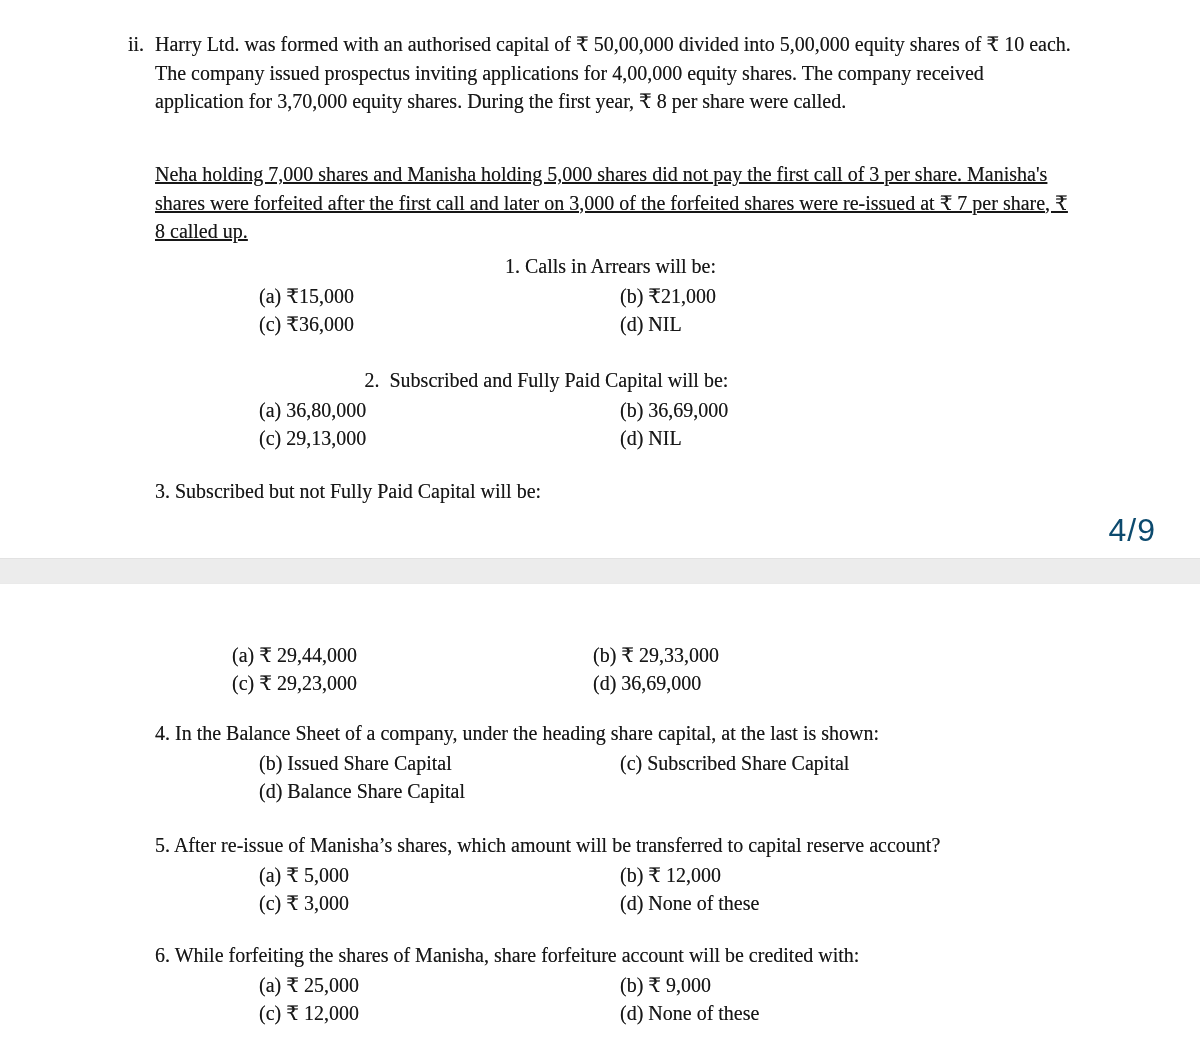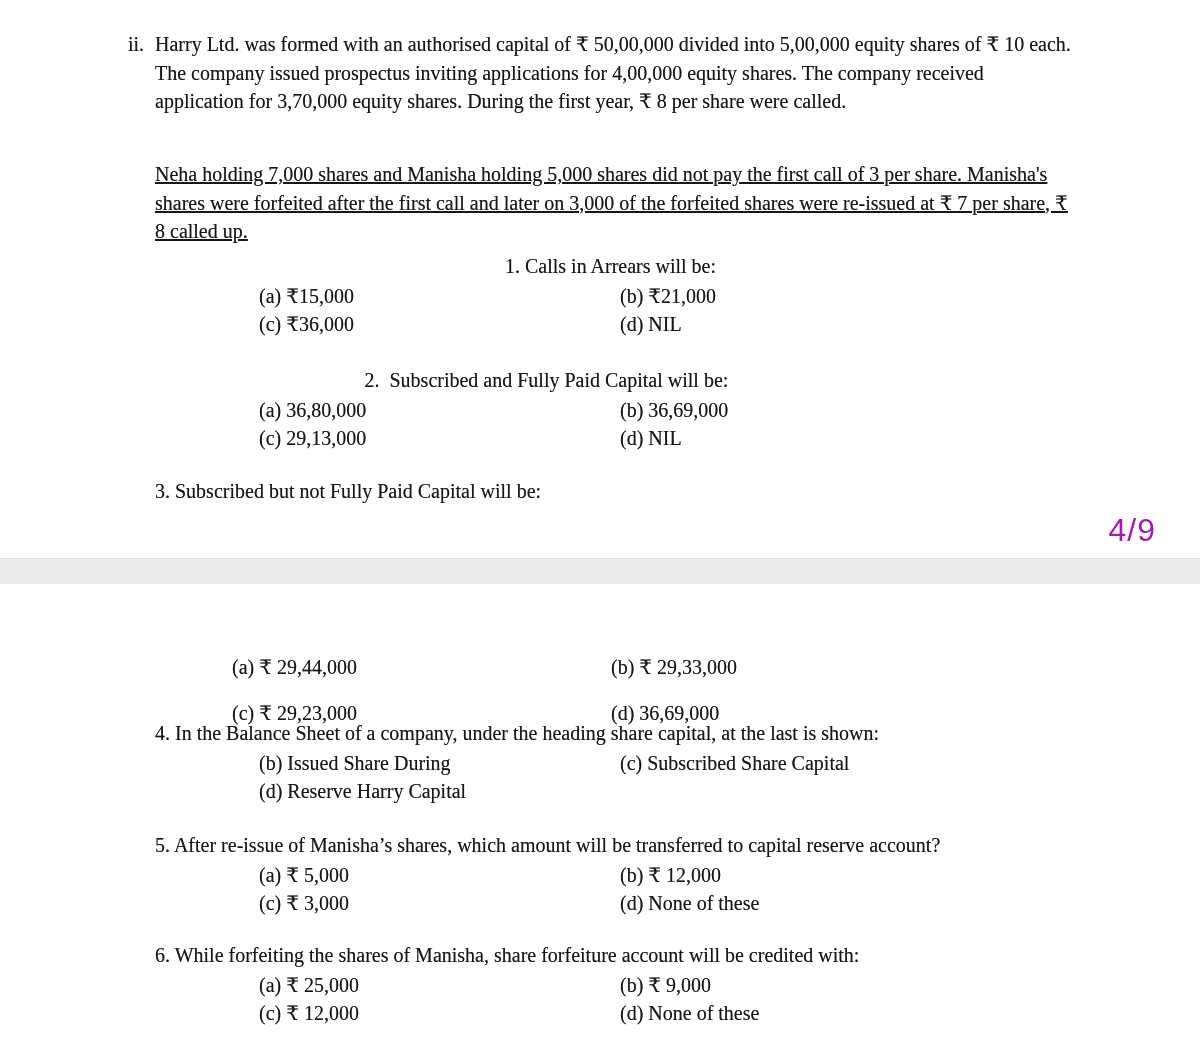--- a/index.html
+++ b/index.html
@@ -54,34 +54,33 @@
     text-align: right;
   }
   .options {
     display: grid;
     grid-template-columns: 361px max-content;
     margin-left: 104px;
     margin-top: 2px;
     line-height: 28px;
   }
   .options.standalone {
-    margin-top: 16px;
-    gap: 18px;
+    margin-top: 4px;
   }
   .opt {
     white-space: pre;
   }
   .page-indicator {
     position: absolute;
     top: 512px;
     right: 50px;
     font-family: "Liberation Sans", "DejaVu Sans", sans-serif;
     font-size: 32px;
     letter-spacing: 1px;
-    color: #a21caf;
+    color: #0c4a6e;
   }
   .page-break-band {
     position: absolute;
     left: 0;
     top: 558px;
     width: 1200px;
     height: 26px;
     background: #ececec;
     border-top: 1px solid #e2e2e2;
     border-bottom: 1px solid #eaeaea;
@@ -138,23 +137,23 @@
       <span class="opt scan-text">(a) ₹ 29,44,000</span>
       <span class="opt scan-text">(b) ₹ 29,33,000</span>
       <span class="opt scan-text">(c) ₹ 29,23,000</span>
       <span class="opt scan-text">(d) 36,69,000</span>
     </div>
   </div>
 
   <div class="question q4">
     <div class="q-heading scan-text">4. In the Balance Sheet of a company, under the heading share capital, at the last is shown:</div>
     <div class="options">
-      <span class="opt scan-text">(b) Issued Share During</span>
+      <span class="opt scan-text">(b) Issued Share Capital</span>
       <span class="opt scan-text">(c) Subscribed Share Capital</span>
-      <span class="opt scan-text">(d) Reserve Harry Capital</span>
+      <span class="opt scan-text">(d) Balance Share Capital</span>
     </div>
   </div>
 
   <div class="question q5">
     <div class="q-heading scan-text">5. After re-issue of Manisha’s shares, which amount will be transferred to capital reserve account?</div>
     <div class="options">
       <span class="opt scan-text">(a) ₹ 5,000</span>
       <span class="opt scan-text">(b) ₹ 12,000</span>
       <span class="opt scan-text">(c) ₹ 3,000</span>
       <span class="opt scan-text">(d) None of these</span>

